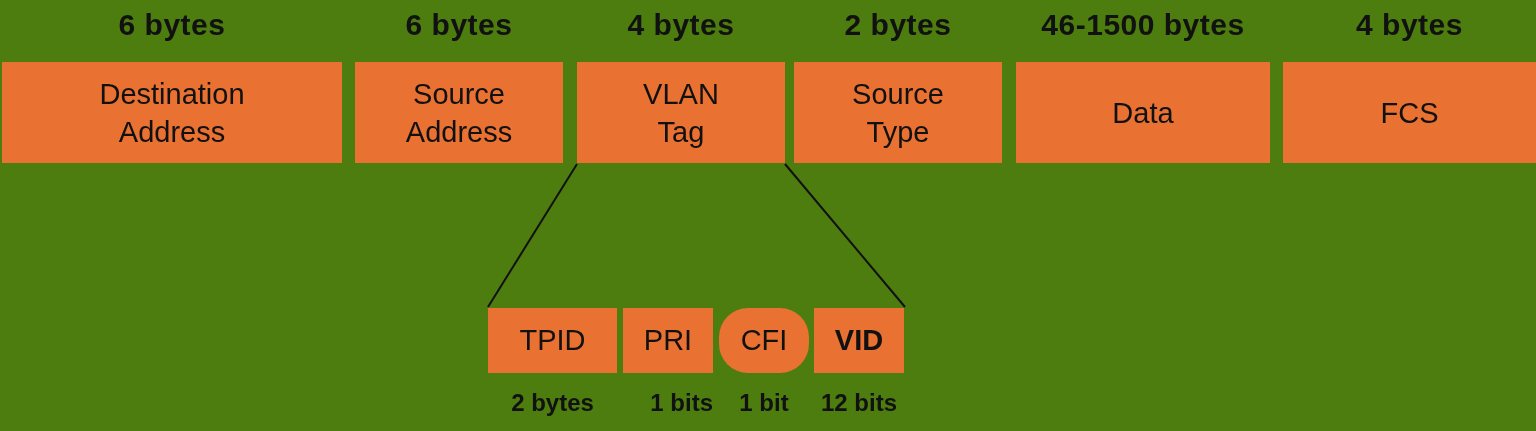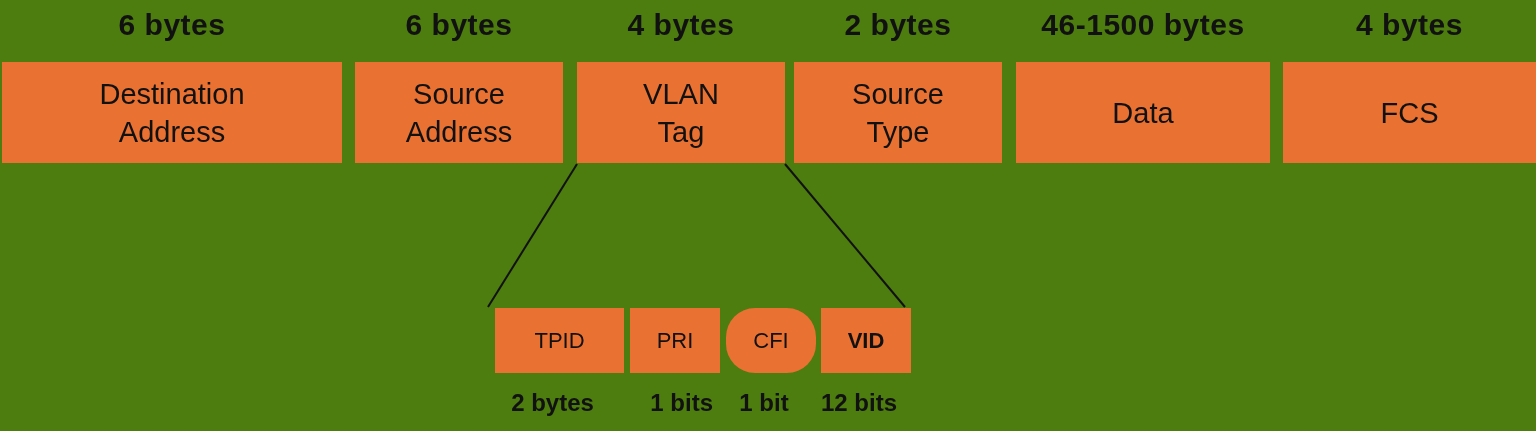--- a/index.html
+++ b/index.html
@@ -42,23 +42,22 @@
   }
   .sub-box {
     position: absolute;
     top: 308px;
     height: 65px;
     background: var(--accent, #E97132);
     display: flex;
     align-items: center;
     justify-content: center;
     text-align: center;
-    font-size: 22px;
+    font-size: 29px;
     white-space: nowrap;
-    margin-left: 7px;
   }
   .sub-size-label {
     position: absolute;
     top: 389px;
     height: 28px;
     line-height: 28px;
     text-align: center;
     font-size: 24px;
     font-weight: bold;
     white-space: nowrap;

